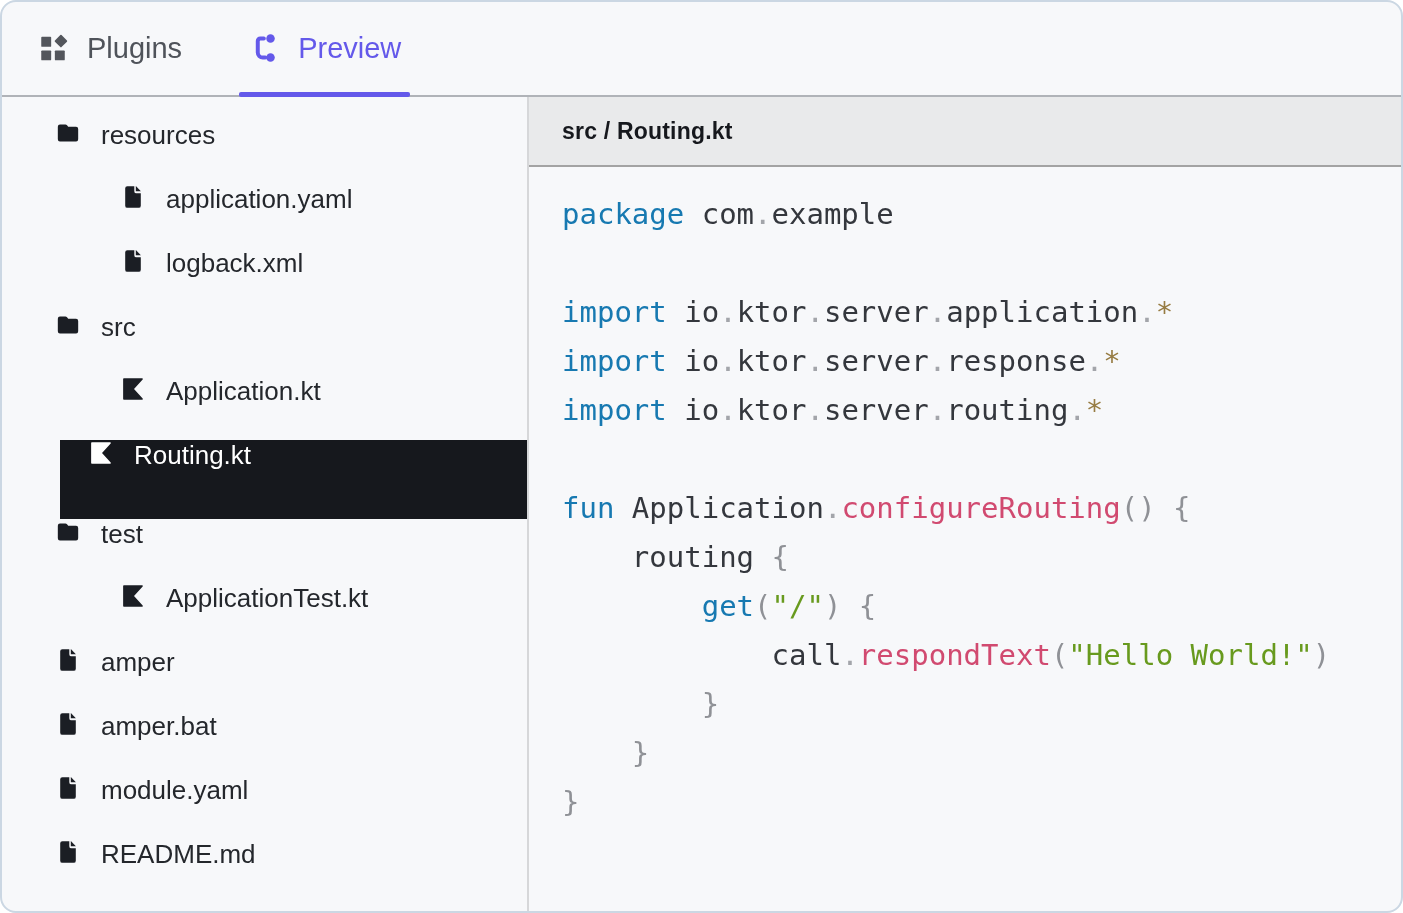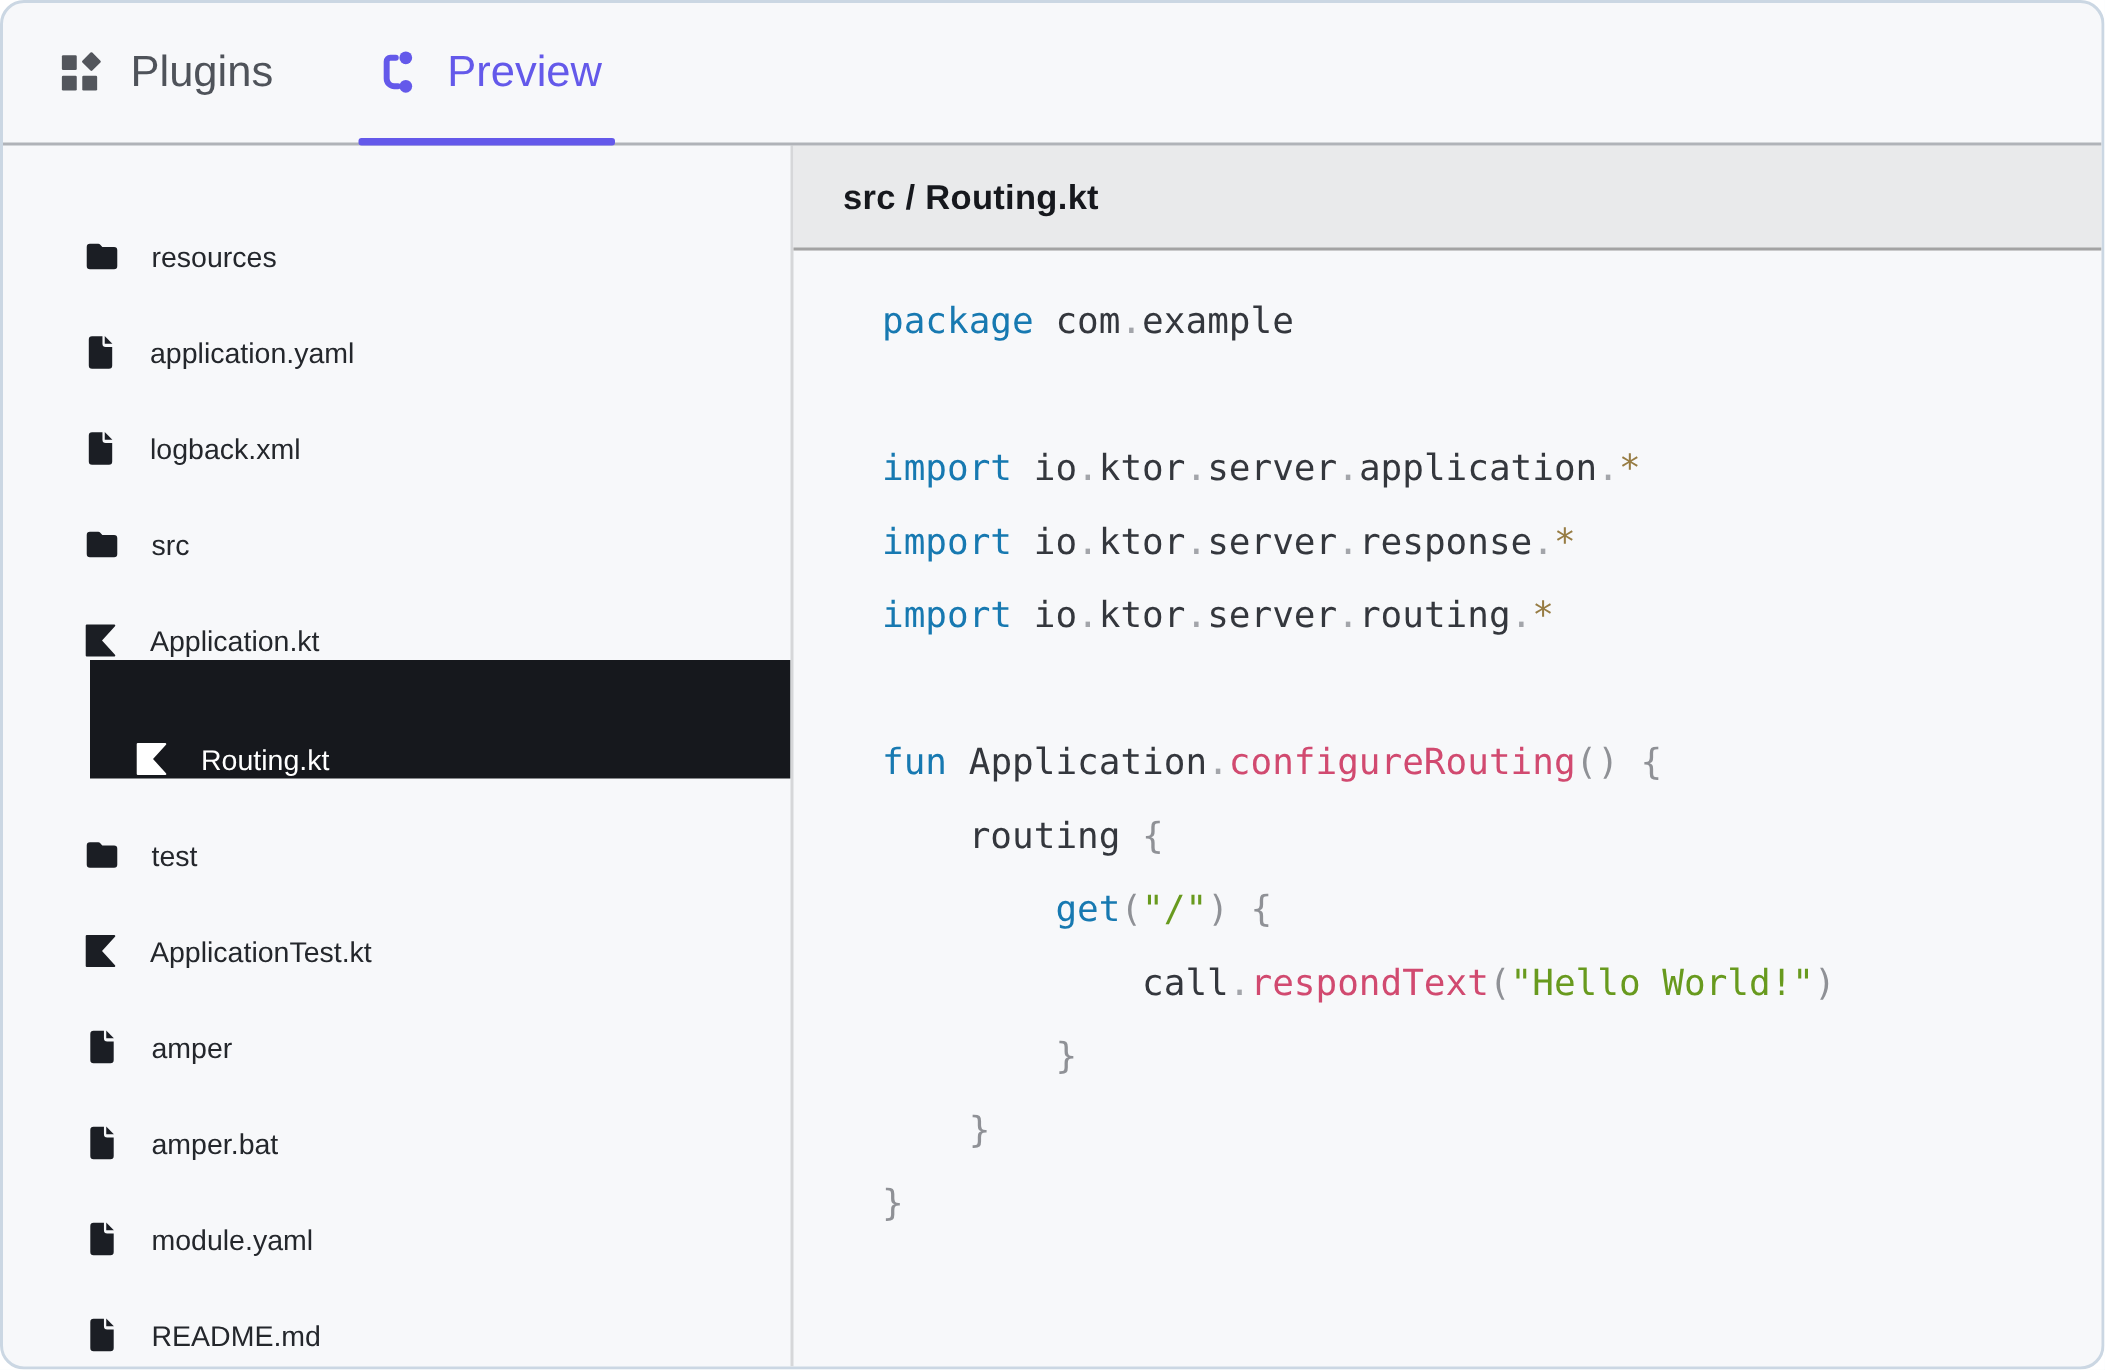--- a/index.html
+++ b/index.html
@@ -40,51 +40,50 @@
   .body { flex:1; display:flex; min-height:0; }
 
   
   .sidebar {
     width:527px; flex:0 0 527px;
     border-right:2px solid #d6d7d9;
     padding-top:23px;
     overflow:hidden;
   }
   .row {
-    height:64px; display:flex; align-items:flex-end; gap:20px;
-    font-size:19px; color:#24272c; cursor:pointer;
+    height:64px; display:flex; align-items:flex-start; gap:20px;
+    font-size:26px; color:#24272c; cursor:pointer;
     white-space:nowrap;
   }
   .row .ficon { width:26px; height:26px; flex:0 0 26px; display:flex; align-items:center; color:#1b1e24; }
   .row .ficon svg { width:26px; height:26px; }
   .row.lvl0 { padding-left:53px; }
-  .row.lvl1 { padding-left:52px; }
+  .row.lvl1 { padding-left:118px; }
   .row.selected {
     margin-left:58px; padding-left:28px; height:79px;
     background:var(--sel-bg,#16181d); color:var(--sel-fg,#ffffff);
   }
   .row.selected .ficon { color:#ffffff; }
 
   
   .editor { flex:1; display:flex; flex-direction:column; min-width:0; }
   .crumb {
     height:70px; flex:0 0 70px;
     background:#e9eaeb; border-bottom:2px solid #a3a3a3;
     display:flex; align-items:center; padding-left:33px;
     font-size:23px; font-weight:bold; color:#16181d;
     letter-spacing:0.2px;
   }
   .code {
     flex:1; overflow:hidden;
     padding:23px 10px 10px 33px;
     font-family:"DejaVu Sans Mono","Liberation Mono",monospace;
-    font-size:24px; line-height:49px;
+    font-size:29px; line-height:49px;
     color:var(--plain,#34373d);
     white-space:pre;
-    margin-left:26px;
   }
   .code .line { height:49px; }
   .tk-keyword  { color:var(--kw,#1779b1); }
   .tk-plain    { color:var(--plain,#34373d); }
   .tk-punct    { color:var(--punct,#a3a5aa); }
   .tk-brace    { color:var(--brace,#8f9196); }
   .tk-function { color:var(--func,#d14a70); }
   .tk-string   { color:var(--string,#689a1e); }
   .tk-wildcard { color:var(--star,#977c43); }
 </style>

